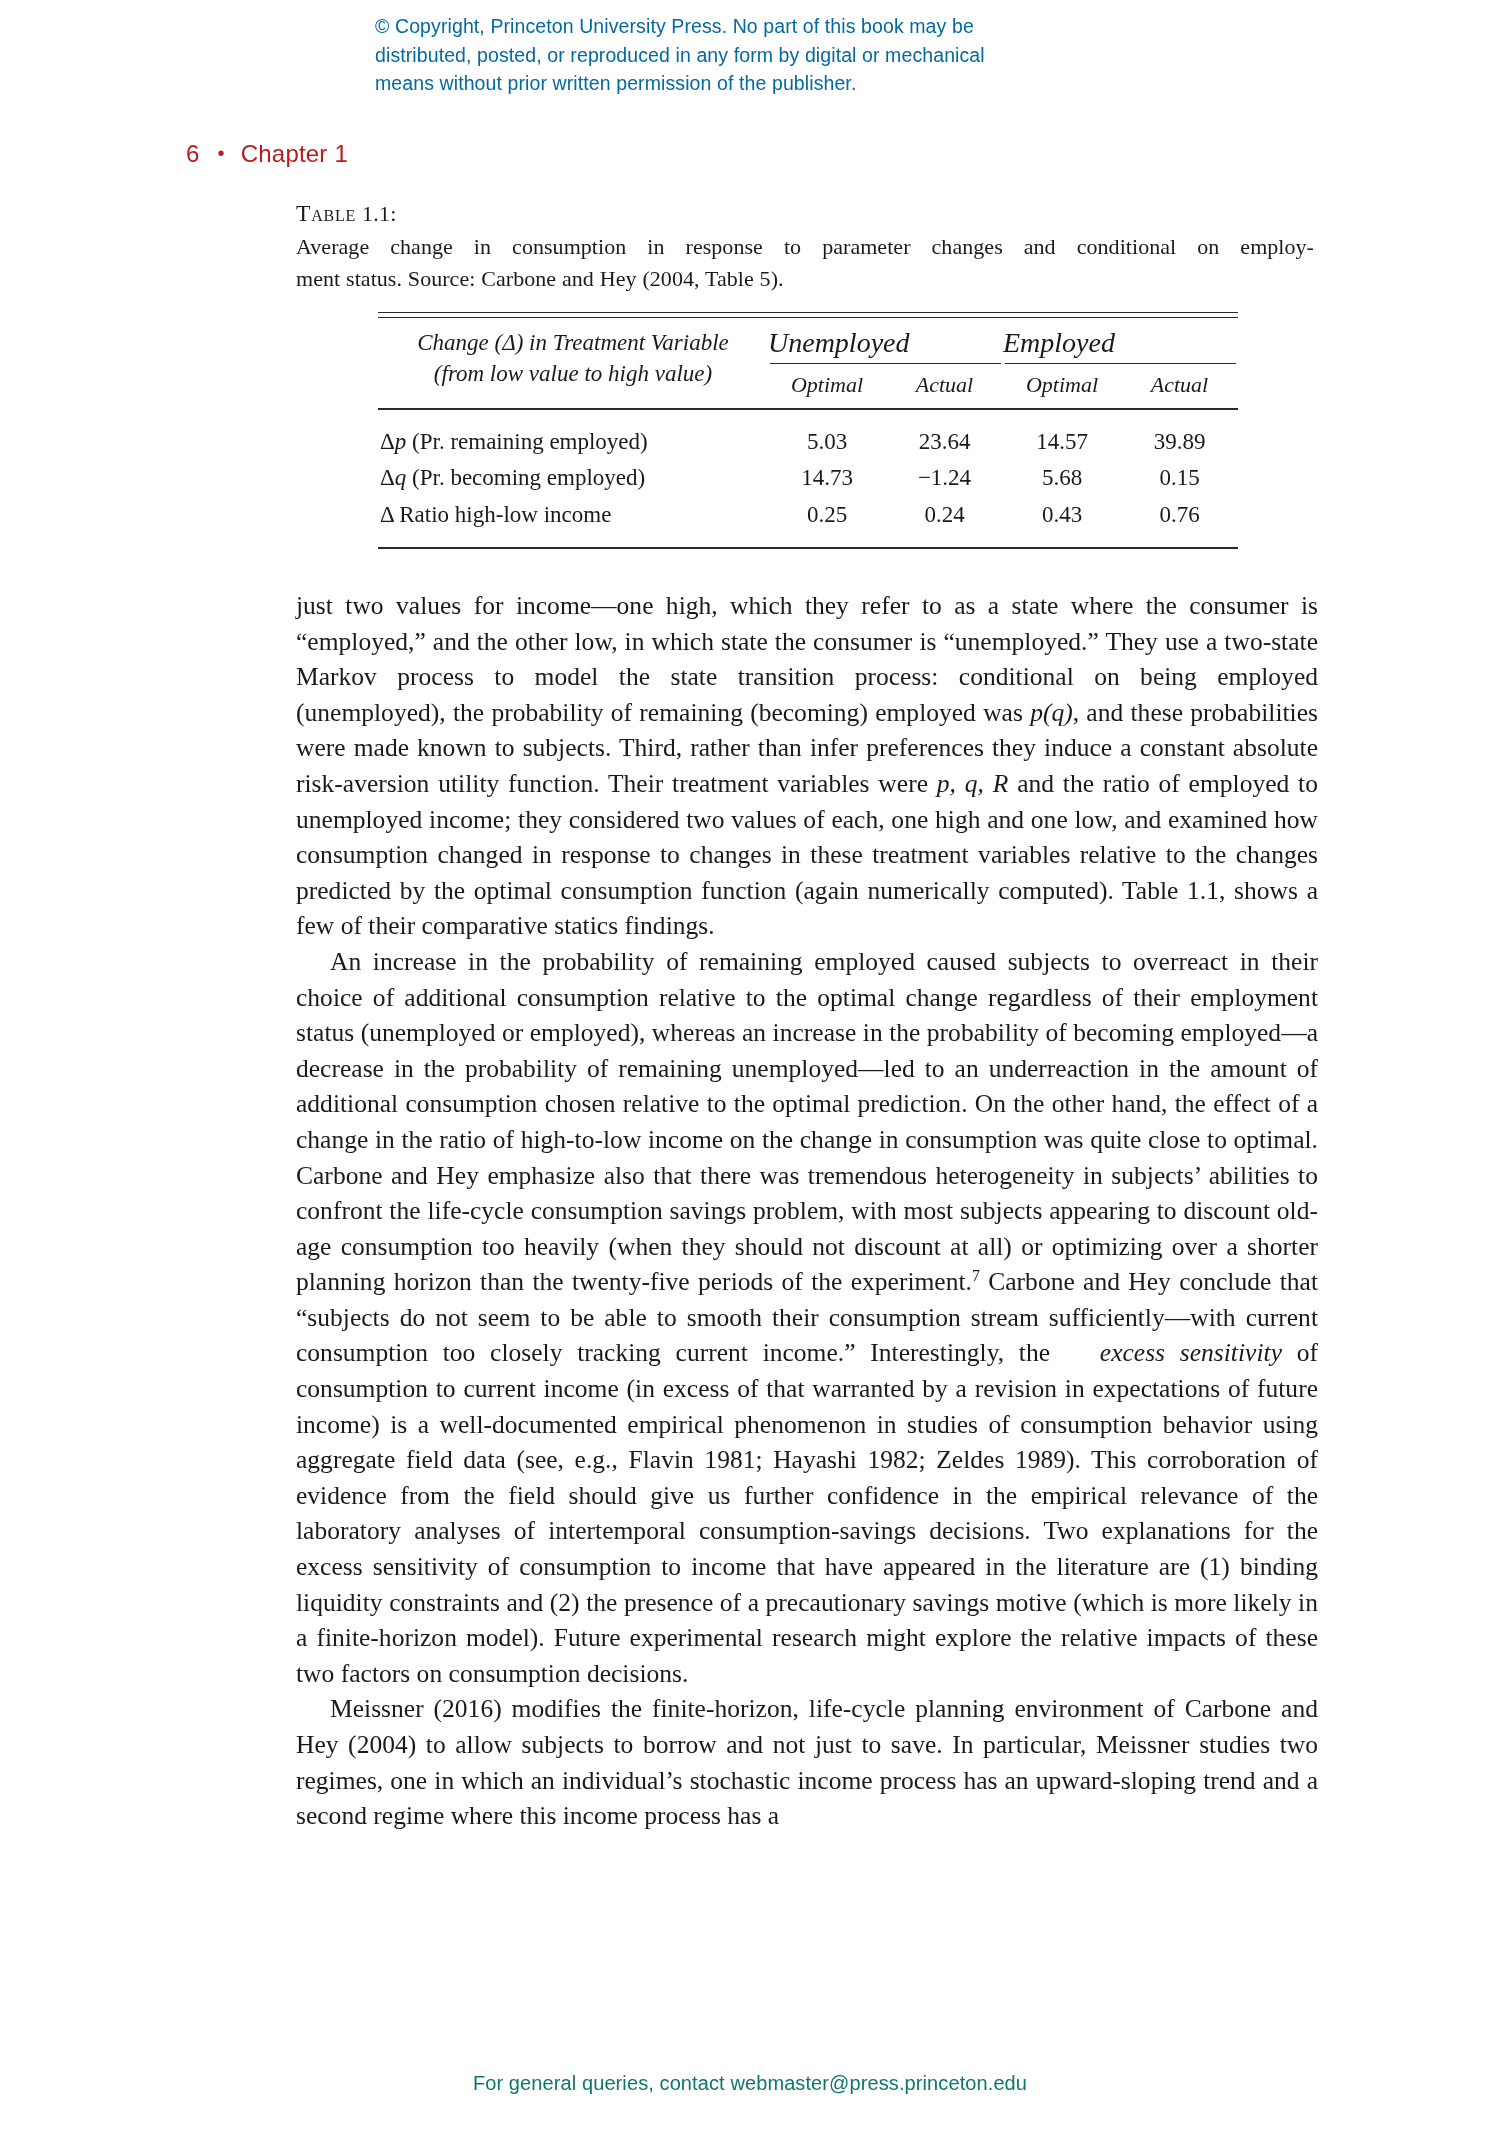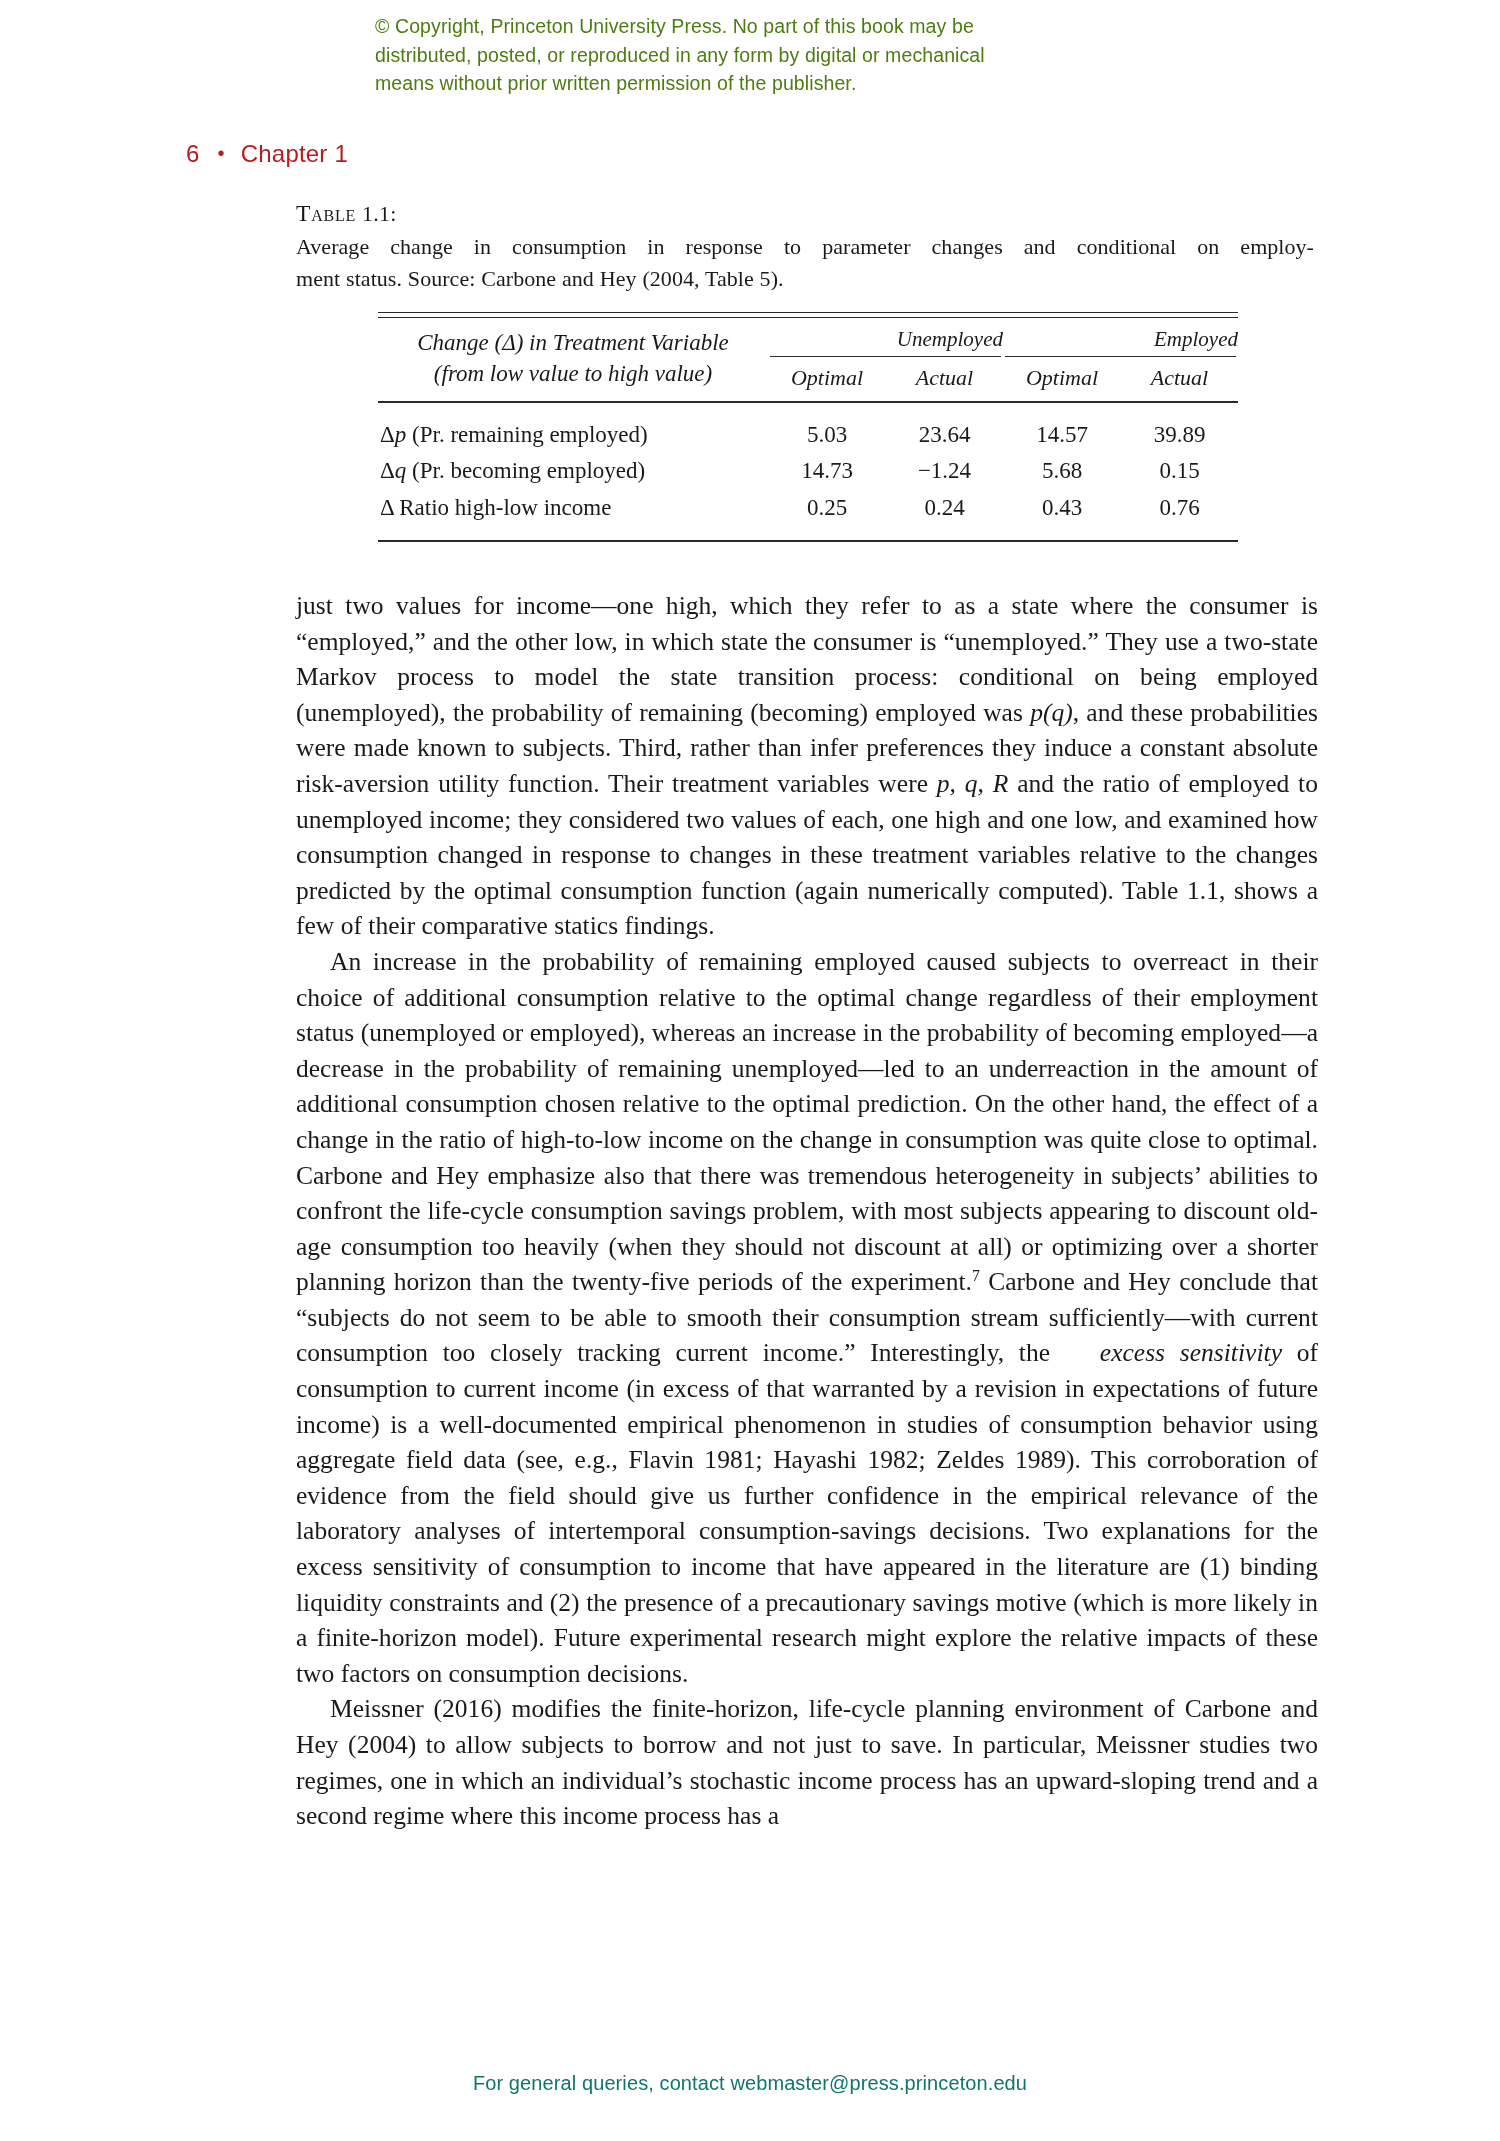--- a/index.html
+++ b/index.html
@@ -23,21 +23,21 @@
 
   
   .copyright {
     position: absolute;
     left: 375px;
     top: 12px;
     width: 740px;
     font-family: "Liberation Sans", sans-serif;
     font-size: 19.5px;
     line-height: 28.5px;
-    color: #4d7c0f;
+    color: #0369a1;
     letter-spacing: 0.1px;
   }
 
   
   .runhead {
     position: absolute;
     left: 186px;
     top: 140px;
     font-family: "Liberation Sans", sans-serif;
     font-size: 24px;
@@ -116,22 +116,22 @@
     font-size: 23px;
     line-height: 31px;
     text-align: center;
     vertical-align: top;
     padding-top: 9px !important;
     width: 390px;
     white-space: nowrap;
   }
   .grp-head {
     font-style: italic;
-    font-size: 21px;
-    text-align: right;
+    font-size: 28px;
+    text-align: left;
     vertical-align: top;
     padding-top: 9px !important;
     padding-bottom: 4px !important;
   }
   .grp-rule td { padding: 0 !important; }
   .grp-rule .gr {
     height: 1.3px;
     background: #2a2a2a;
     margin: 0 2px 6px 2px;
   }

